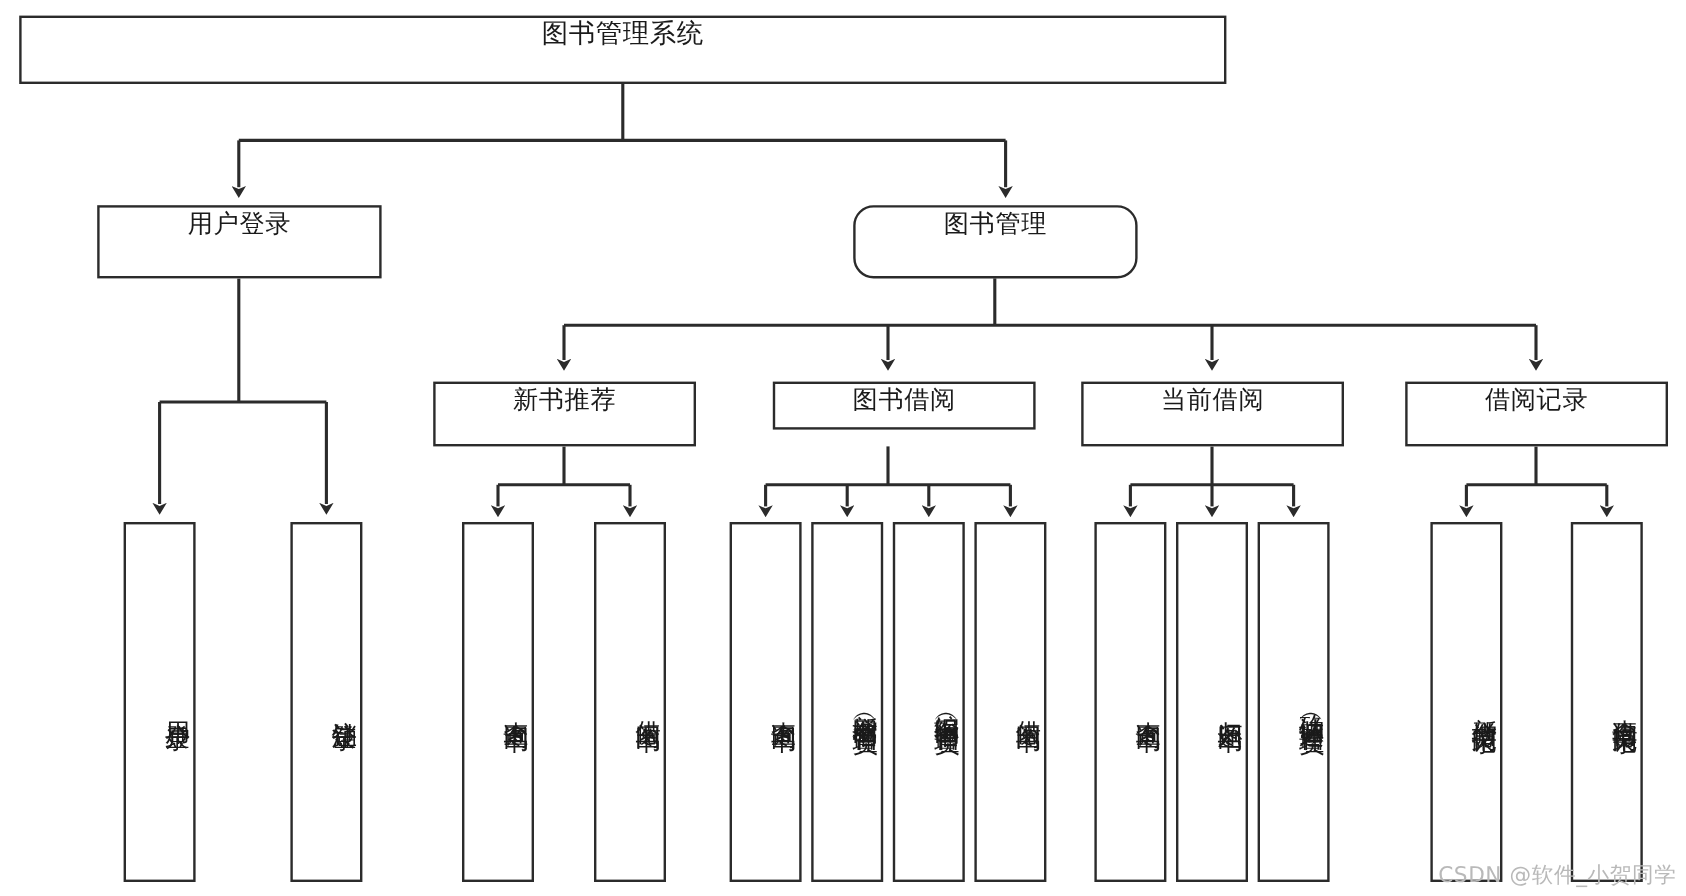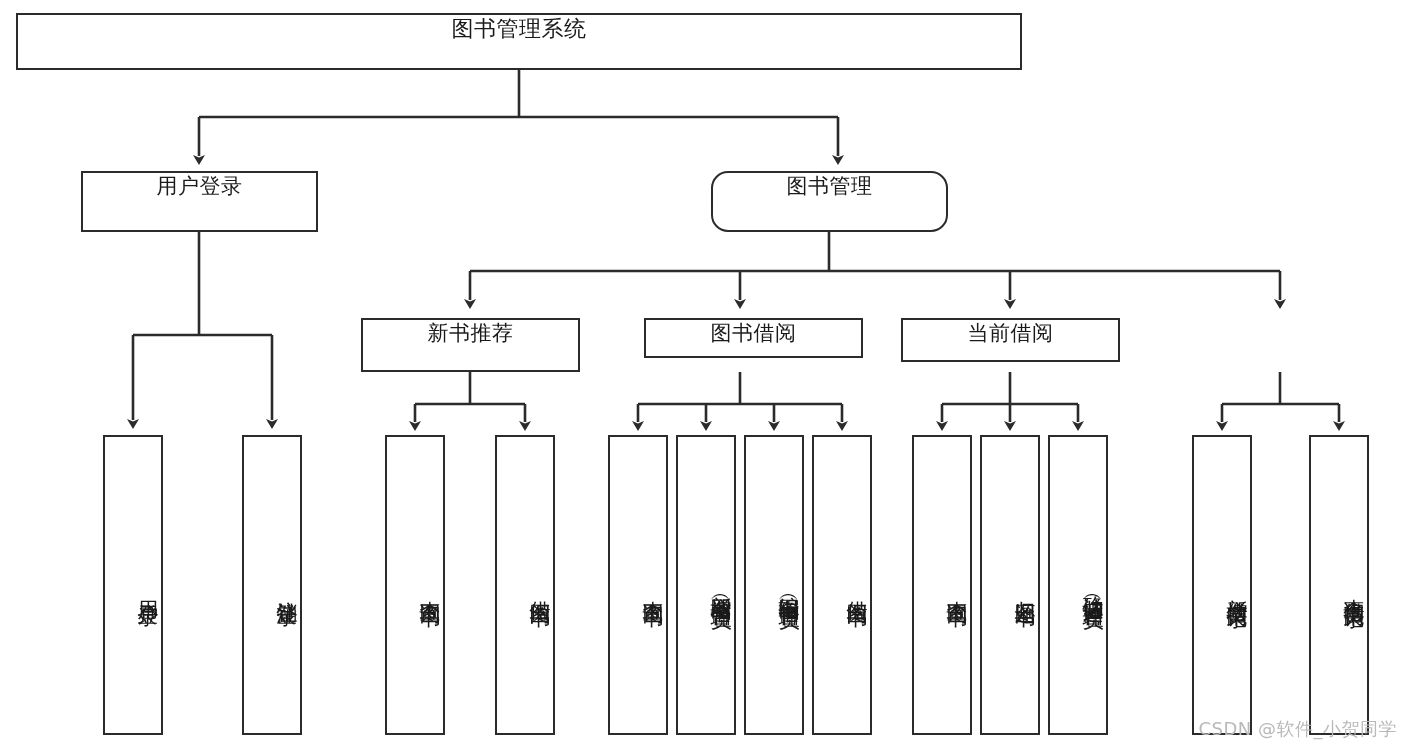--- a/index.html
+++ b/index.html
@@ -136,24 +136,27 @@
   </div>
 
   <div class="node horiz" style="left:361px; top:318px; width:219px; height:54px;font-family:Liberation Serif, serif;">
     <span class="label">新书推荐</span>
   </div>
 
   <div class="node horiz" style="left:644px; top:318px; width:219px; height:40px;">
     <span class="label">图书借阅</span>
   </div>
 
-  <div class="node horiz" style="left:901px; top:318px; width:219px; height:44px;">
+  <div class="node horiz" style="left:901px; top:318px; width:219px; height:54px;">
     <span class="label">当前借阅</span>
   </div>
 
+  <div class="node horiz" style="left:1171px; top:318px; width:219px; height:54px;">
+    <span class="label">借阅记录</span>
+  </div>
 
   <div class="node vert" style="left:103px; top:435px; width:60px; height:300px;">
     <span class="label">用户登录</span>
   </div>
 
   <div class="node vert" style="left:242px; top:435px; width:60px; height:300px;">
     <span class="label">注销登录</span>
   </div>
 
   <div class="node vert" style="left:385px; top:435px; width:60px; height:300px;">

